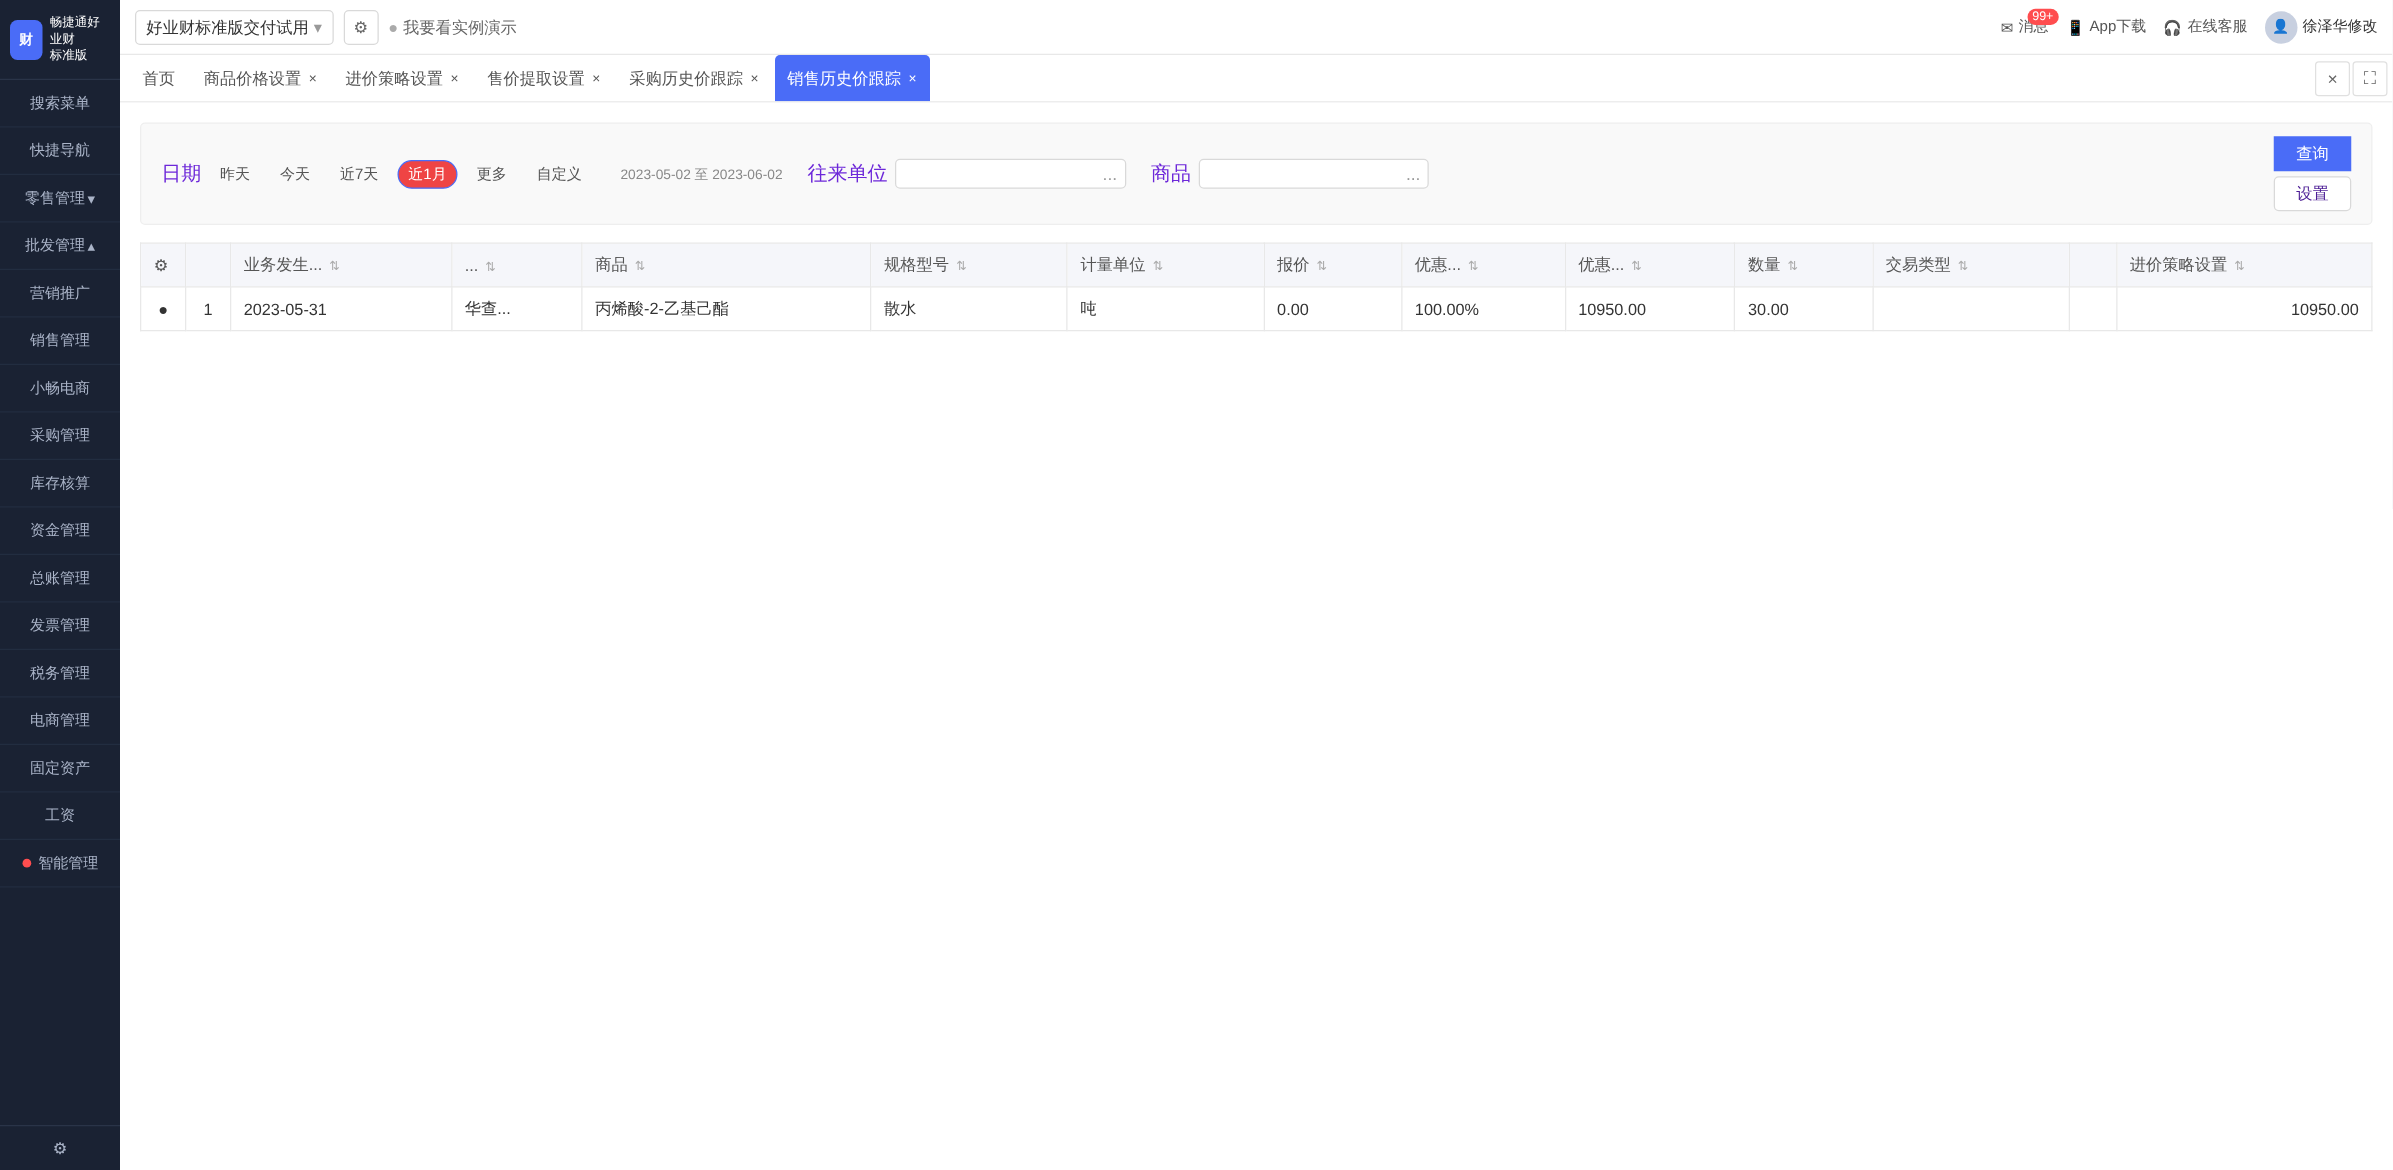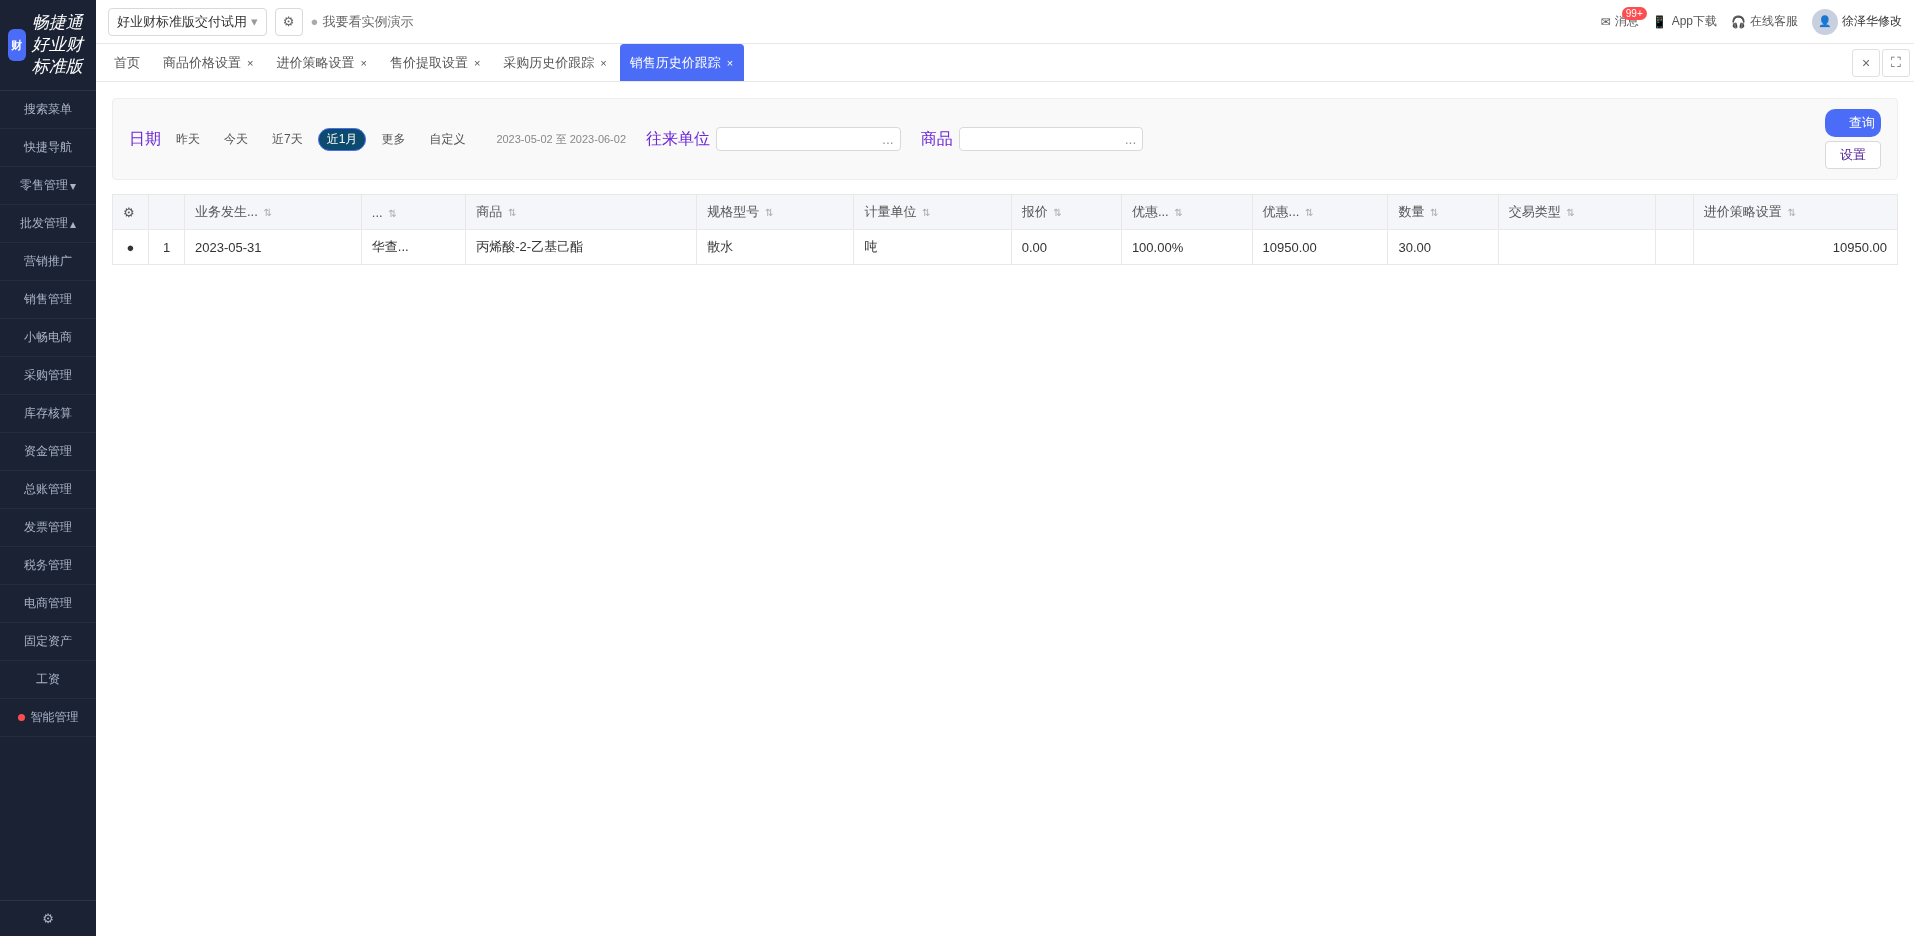--- a/index.html
+++ b/index.html
@@ -23,21 +23,21 @@
       gap: 6px;
       border-bottom: 1px solid #2a3448;
     }
     .sidebar-logo-icon {
       width: 32px; height: 32px;
       background: #4a6cf7;
       border-radius: 6px;
       display: flex; align-items: center; justify-content: center;
       color: #fff; font-size: 11px; font-weight: bold;
     }
-    .sidebar-logo-text { font-size: 17px; color: #fff; line-height: 1.3; font-style: italic; }
+    .sidebar-logo-text { font-size: 10px; color: #fff; line-height: 1.3; }
     .sidebar-menu-item {
       padding: 10px 6px;
       text-align: center;
       cursor: pointer;
       color: #aab4c8;
       font-size: 12px;
       border-bottom: 1px solid #222d40;
       position: relative;
     }
     .sidebar-menu-item.has-arrow { display: flex; align-items: center; justify-content: center; gap: 2px; }
@@ -184,37 +184,37 @@
       display: flex; align-items: center; gap: 20px; flex-wrap: wrap;
     }
     .filter-group { display: flex; align-items: center; gap: 6px; }
     .filter-label { font-size: 16px; color: #6d28d9; white-space: nowrap; }
     .date-options { display: flex; gap: 6px; }
     .date-btn {
       padding: 2px 8px; border-radius: 12px; font-size: 12px;
       cursor: pointer; color: #555; border: 1px solid transparent;
     }
     .date-btn.active {
-      background: #0c4a6e; color: #fff; border-color: #4a6cf7;
+      background: #ef4444; color: #fff; border-color: #4a6cf7;
     }
     .date-range { font-size: 11px; color: #888; margin-left: 16px; }
     .filter-input-wrap {
       display: flex; align-items: center; gap: 4px;
       border: 1px solid #d9d9d9; border-radius: 4px;
       padding: 3px 6px; background: #fff; min-width: 180px;
     }
     .filter-input-wrap input {
       border: none; outline: none; font-size: 12px; color: #333; width: 100%;
     }
     .filter-dots { color: #999; cursor: pointer; font-size: 14px; }
 
     
     .query-btn {
       background: #4a6cf7; color: #fff;
-      border: none; border-radius: 10px; padding: 5px 6px;
+      border: none; border-radius: 0; padding: 5px 18px;
       cursor: pointer; font-size: 13px; text-align: right;
     }
     .settings-action-btn {
       border: 1px solid #d9d9d9; background: #fff; color: #4c1d95;
       border-radius: 4px; padding: 4px 14px;
       cursor: pointer; font-size: 13px;
     }
     .query-settings-group { display: flex; flex-direction: column; gap: 4px; margin-left: auto; }
 
     

